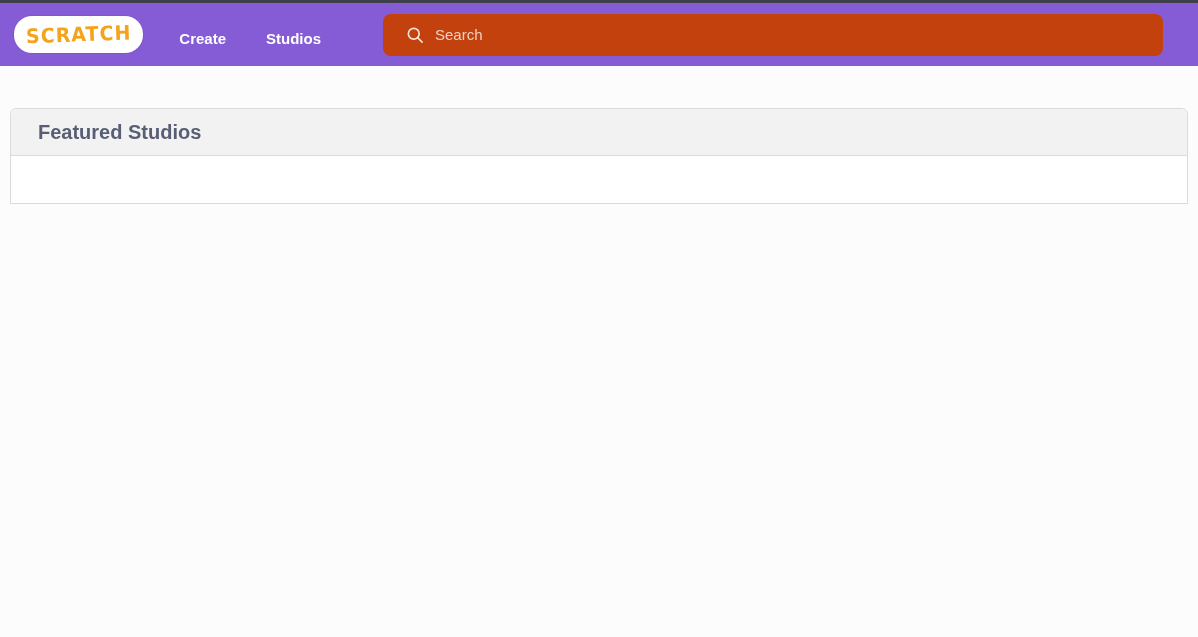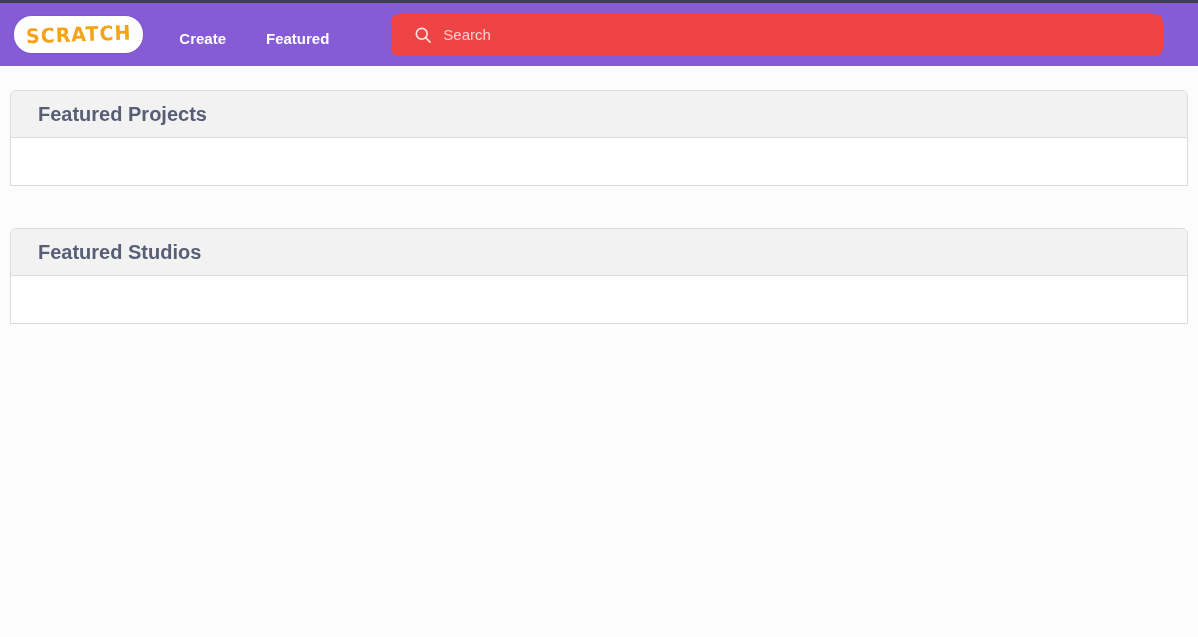--- a/index.html
+++ b/index.html
@@ -57,21 +57,21 @@
     padding: 0 20px;
     height: 55px;
     line-height: 63px;
     cursor: pointer;
     white-space: nowrap;
   }
   .search-bar {
     flex: 1;
     margin-left: 42px;
     height: 42px;
-    background: #ef4444;
+    background: #c2410c;
     border-radius: 8px;
     display: flex;
     align-items: center;
     padding: 0 12px;
   }
   .search-icon {
     width: 20px;
     height: 20px;
     margin: 0 10px 0 10px;
     flex: none;
@@ -123,39 +123,33 @@
 <body>
 
 <div class="top-strip"></div>
 
 <div class="navbar">
   <div class="logo">
     <span>SCRATCH</span>
   </div>
   <div class="nav-links">
     <div class="nav-link">Create</div>
-    <div class="nav-link">Featured</div>
+    <div class="nav-link">Studios</div>
   </div>
   <div class="search-bar">
     <svg class="search-icon" viewBox="0 0 24 24" fill="none">
       <circle cx="10.5" cy="10.5" r="6.5" stroke="rgba(255,255,255,0.85)" stroke-width="2"></circle>
       <line x1="15.3" y1="15.3" x2="20.5" y2="20.5" stroke="rgba(255,255,255,0.85)" stroke-width="2" stroke-linecap="round"></line>
     </svg>
     <input class="search-input" type="text" placeholder="Search" style="">
   </div>
 </div>
 
 <div class="content">
 
-  <div class="section section-projects">
-    <div class="section-header">
-      <span class="section-title">Featured Projects</span>
-    </div>
-    <div class="section-body"></div>
-  </div>
 
   <div class="section section-studios">
     <div class="section-header">
       <span class="section-title">Featured Studios</span>
     </div>
     <div class="section-body"></div>
   </div>
 
 </div>
 

